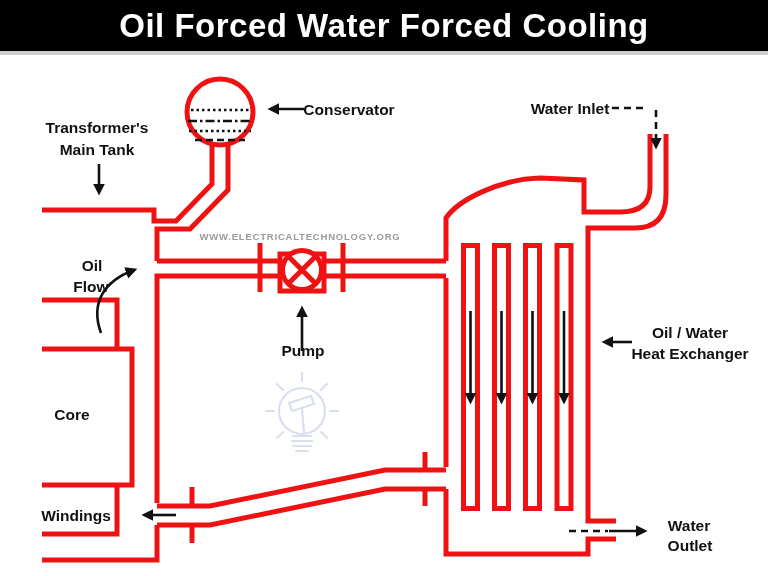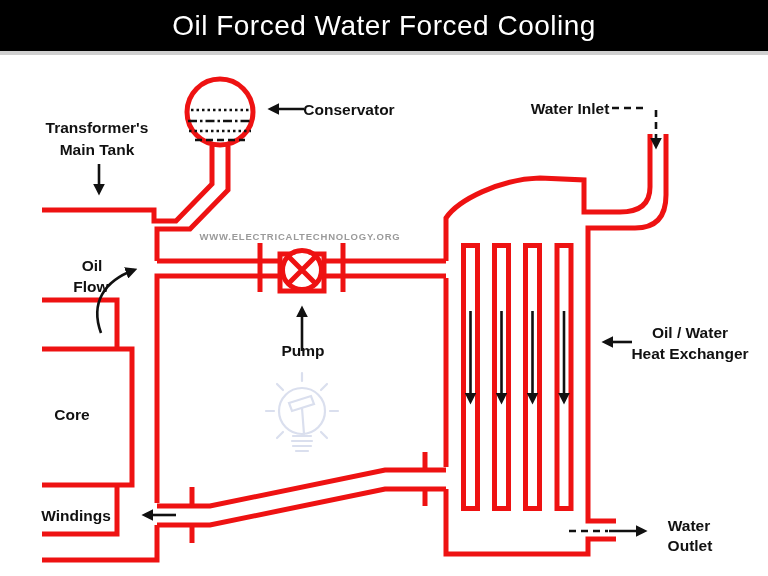--- a/index.html
+++ b/index.html
@@ -1,20 +1,20 @@
 <!DOCTYPE html>
 <html style="--pipe_red: #ee1212; --text_black: #111111; --watermark_grey: #9a9a9a; --bulb_grey: #dadfee; --title_bg: #000000; --title_fg: #ffffff;"><head>
 <meta charset="utf-8">
 <style>
   html,body{margin:0;padding:0;background:#ffffff;}
   body{width:768px;height:576px;position:relative;overflow:hidden;
        font-family:"Liberation Sans",sans-serif;}
   .titlebar{height:51px;background:var(--title_bg,#000);border-bottom:4px solid #cfcfcf;
             display:flex;align-items:center;justify-content:center;}
-  .titlebar h1{margin:0;color:var(--title_fg,#fff);font-size:28px;font-weight:400;
+  .titlebar h1{margin:0;color:var(--title_fg,#fff);font-size:33px;font-weight:700;
                letter-spacing:.5px;font-family:"Liberation Sans",sans-serif;}
   svg{display:block;}
   .pipe{stroke:var(--pipe_red,#ee1212);stroke-width:5;fill:none;stroke-linecap:butt;stroke-linejoin:miter;}
   .pipe-fill{stroke:var(--pipe_red,#ee1212);stroke-width:5;fill:#ffffff;}
   .arr{stroke:var(--text_black,#111);stroke-width:2.6;fill:none;}
   .dash{stroke-dasharray:7 5;}
   .oilline{stroke:var(--text_black,#111);stroke-width:2.6;fill:none;}
   .lbl{font-family:"Liberation Sans",sans-serif;font-size:15.5px;font-weight:600;
        fill:var(--text_black,#111);text-anchor:middle;}
   .wm{font-family:"Liberation Sans",sans-serif;font-size:9.5px;letter-spacing:.8px;

